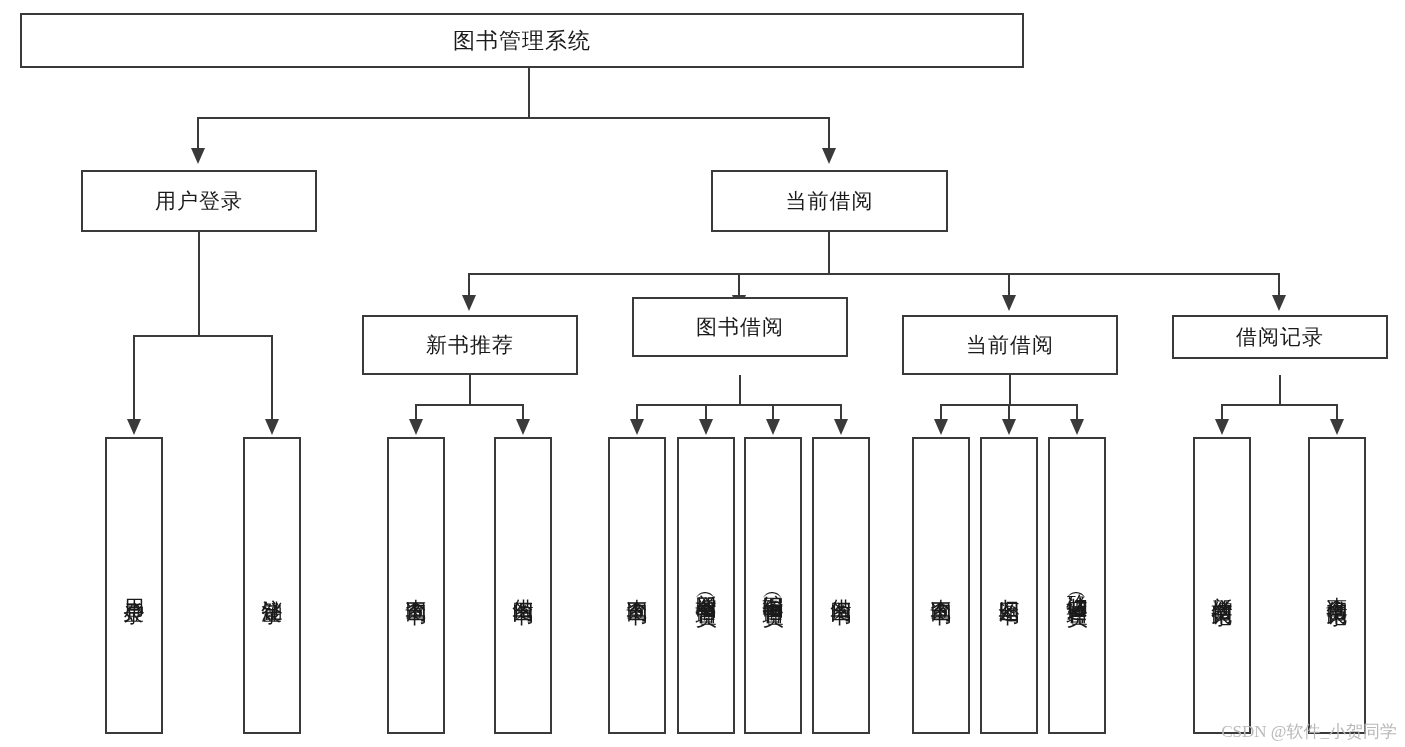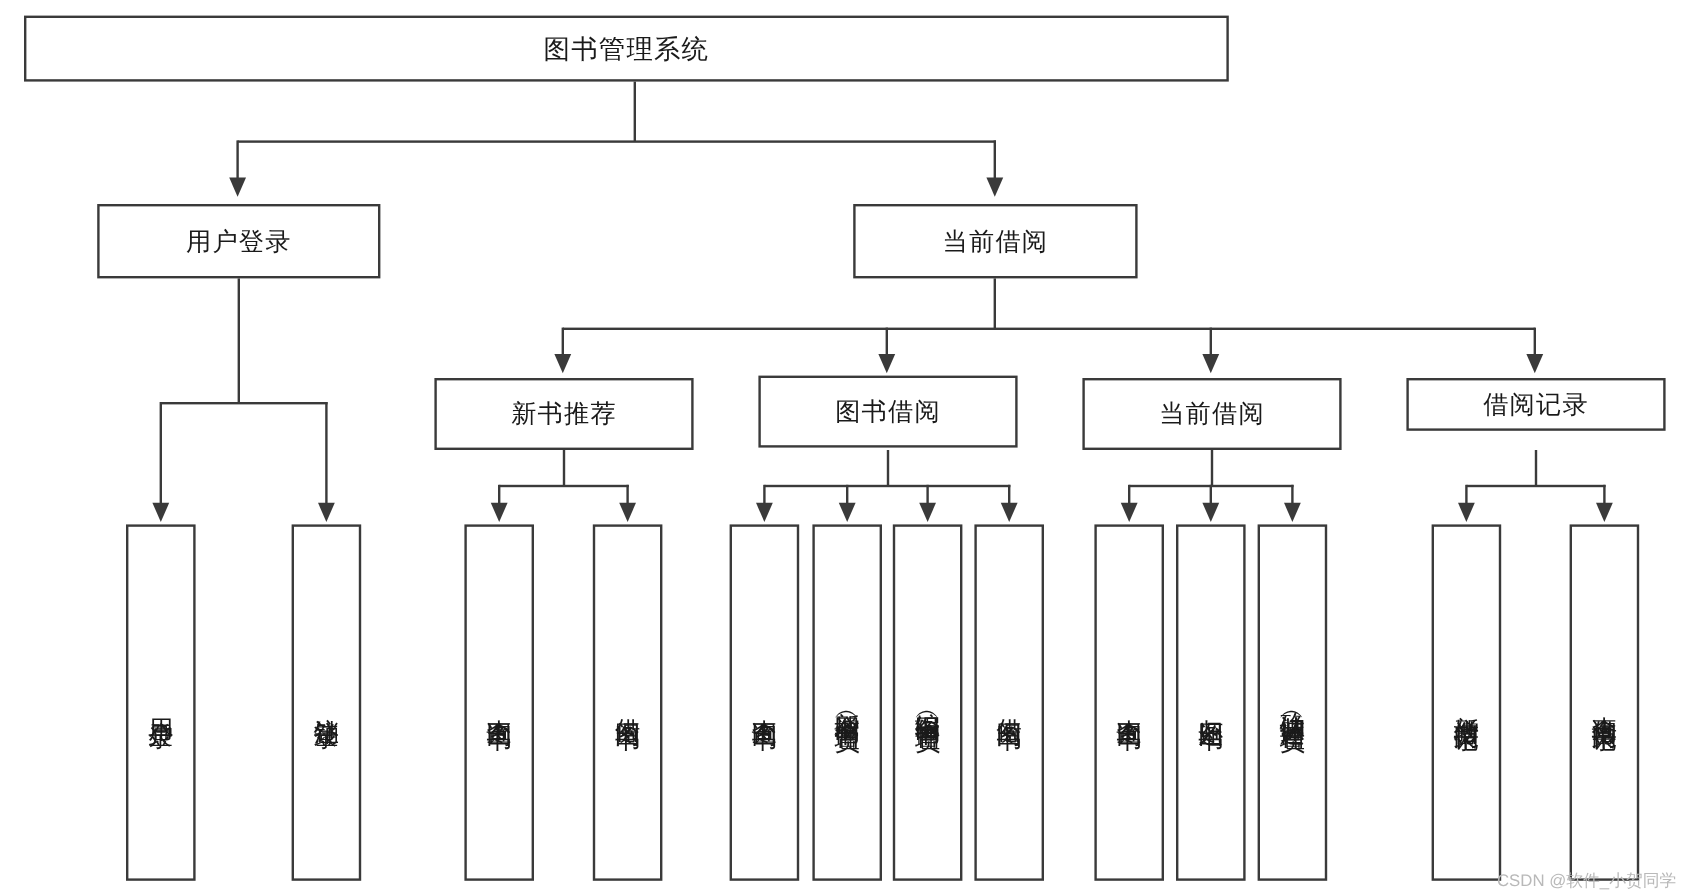--- a/index.html
+++ b/index.html
@@ -49,24 +49,24 @@
     width:0;height:0;
     border-left:7px solid transparent;
     border-right:7px solid transparent;
     border-top:16px solid #3a3a3a;
   }
 
   
   #watermark{
     position:absolute;
     right:8px;bottom:4px;
-    font-size:14px;
+    font-size:17px;
     color:#b9b9b9;
     white-space:nowrap;
-    font-family:Liberation Sans, sans-serif;
+    font-family:Liberation Serif, serif;
   }
 </style>
 </head>
 <body>
 
 <div id="stage">
 
   <div class="node horiz root" style="left:20px;top:13px;width:1004px;height:55px;">
     <span class="hlabel">图书管理系统</span>
   </div>
@@ -103,21 +103,21 @@
   <div class="ln vln" style="left:738px;top:273px;height:24px;"></div>
   <div class="arrow" style="left:732px;top:295px;"></div>
   <div class="ln vln" style="left:1008px;top:273px;height:24px;"></div>
   <div class="arrow" style="left:1002px;top:295px;"></div>
   <div class="ln vln" style="left:1278px;top:273px;height:24px;"></div>
   <div class="arrow" style="left:1272px;top:295px;"></div>
 
   <div class="node horiz" style="left:362px;top:315px;width:216px;height:60px;">
     <span class="hlabel">新书推荐</span>
   </div>
-  <div class="node horiz" style="left:632px;top:313px;width:216px;height:60px;">
+  <div class="node horiz" style="left:632px;top:297px;width:216px;height:60px;">
     <span class="hlabel">图书借阅</span>
   </div>
   <div class="node horiz" style="left:902px;top:315px;width:216px;height:60px;">
     <span class="hlabel">当前借阅</span>
   </div>
   <div class="node horiz" style="left:1172px;top:315px;width:216px;height:44px;">
     <span class="hlabel">借阅记录</span>
   </div>
 
   <div class="ln vln" style="left:469px;top:375px;height:30px;"></div>

